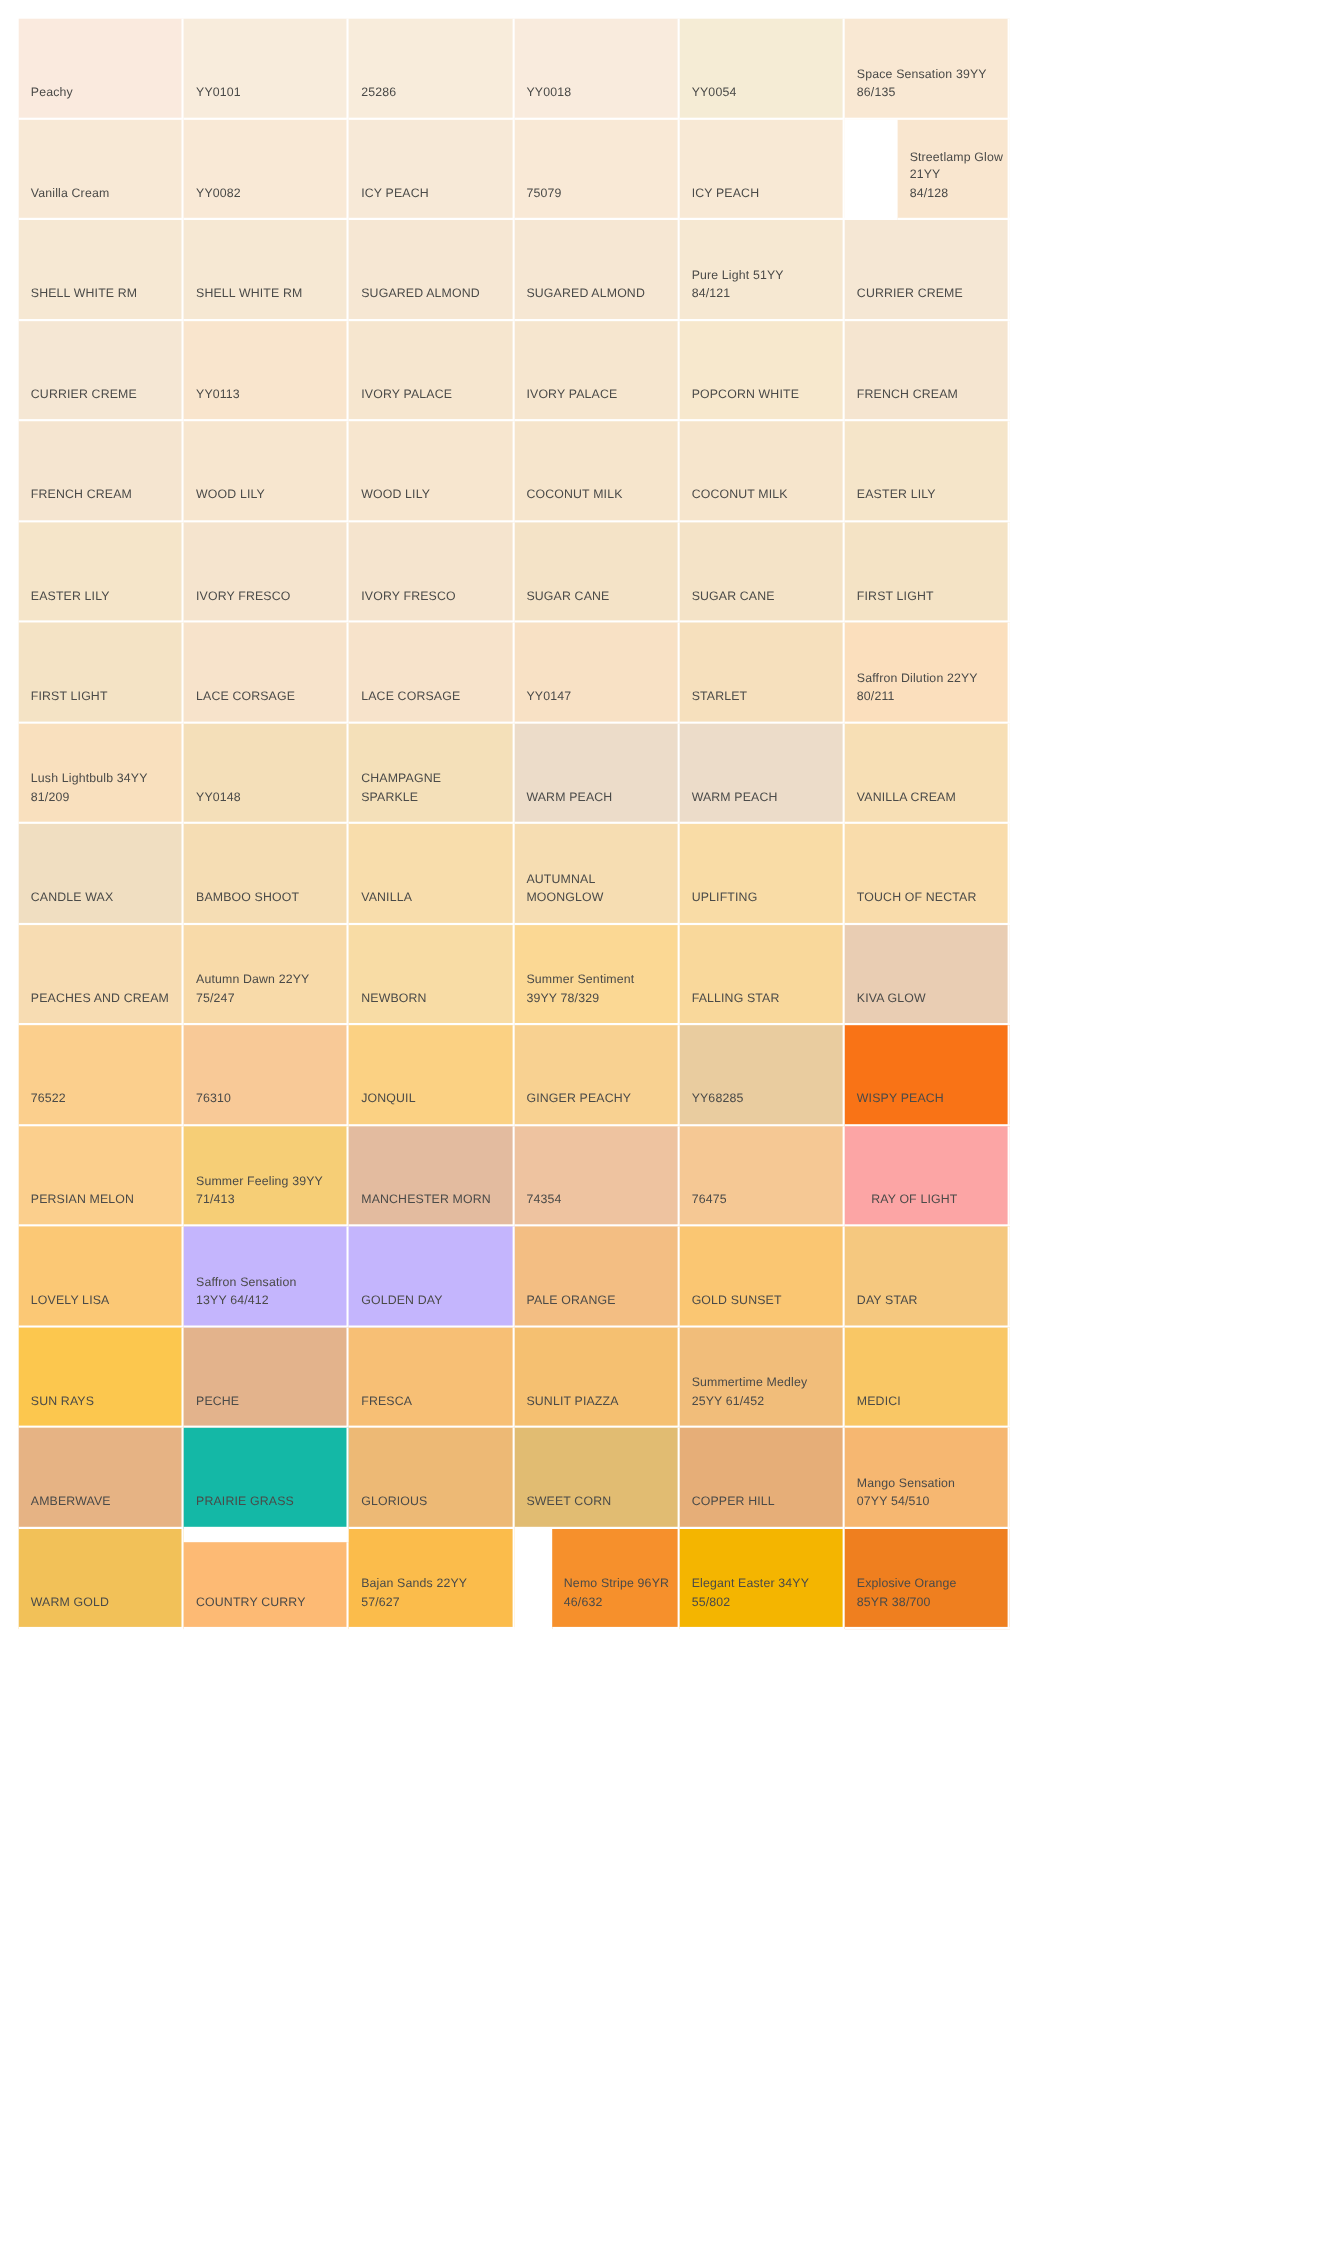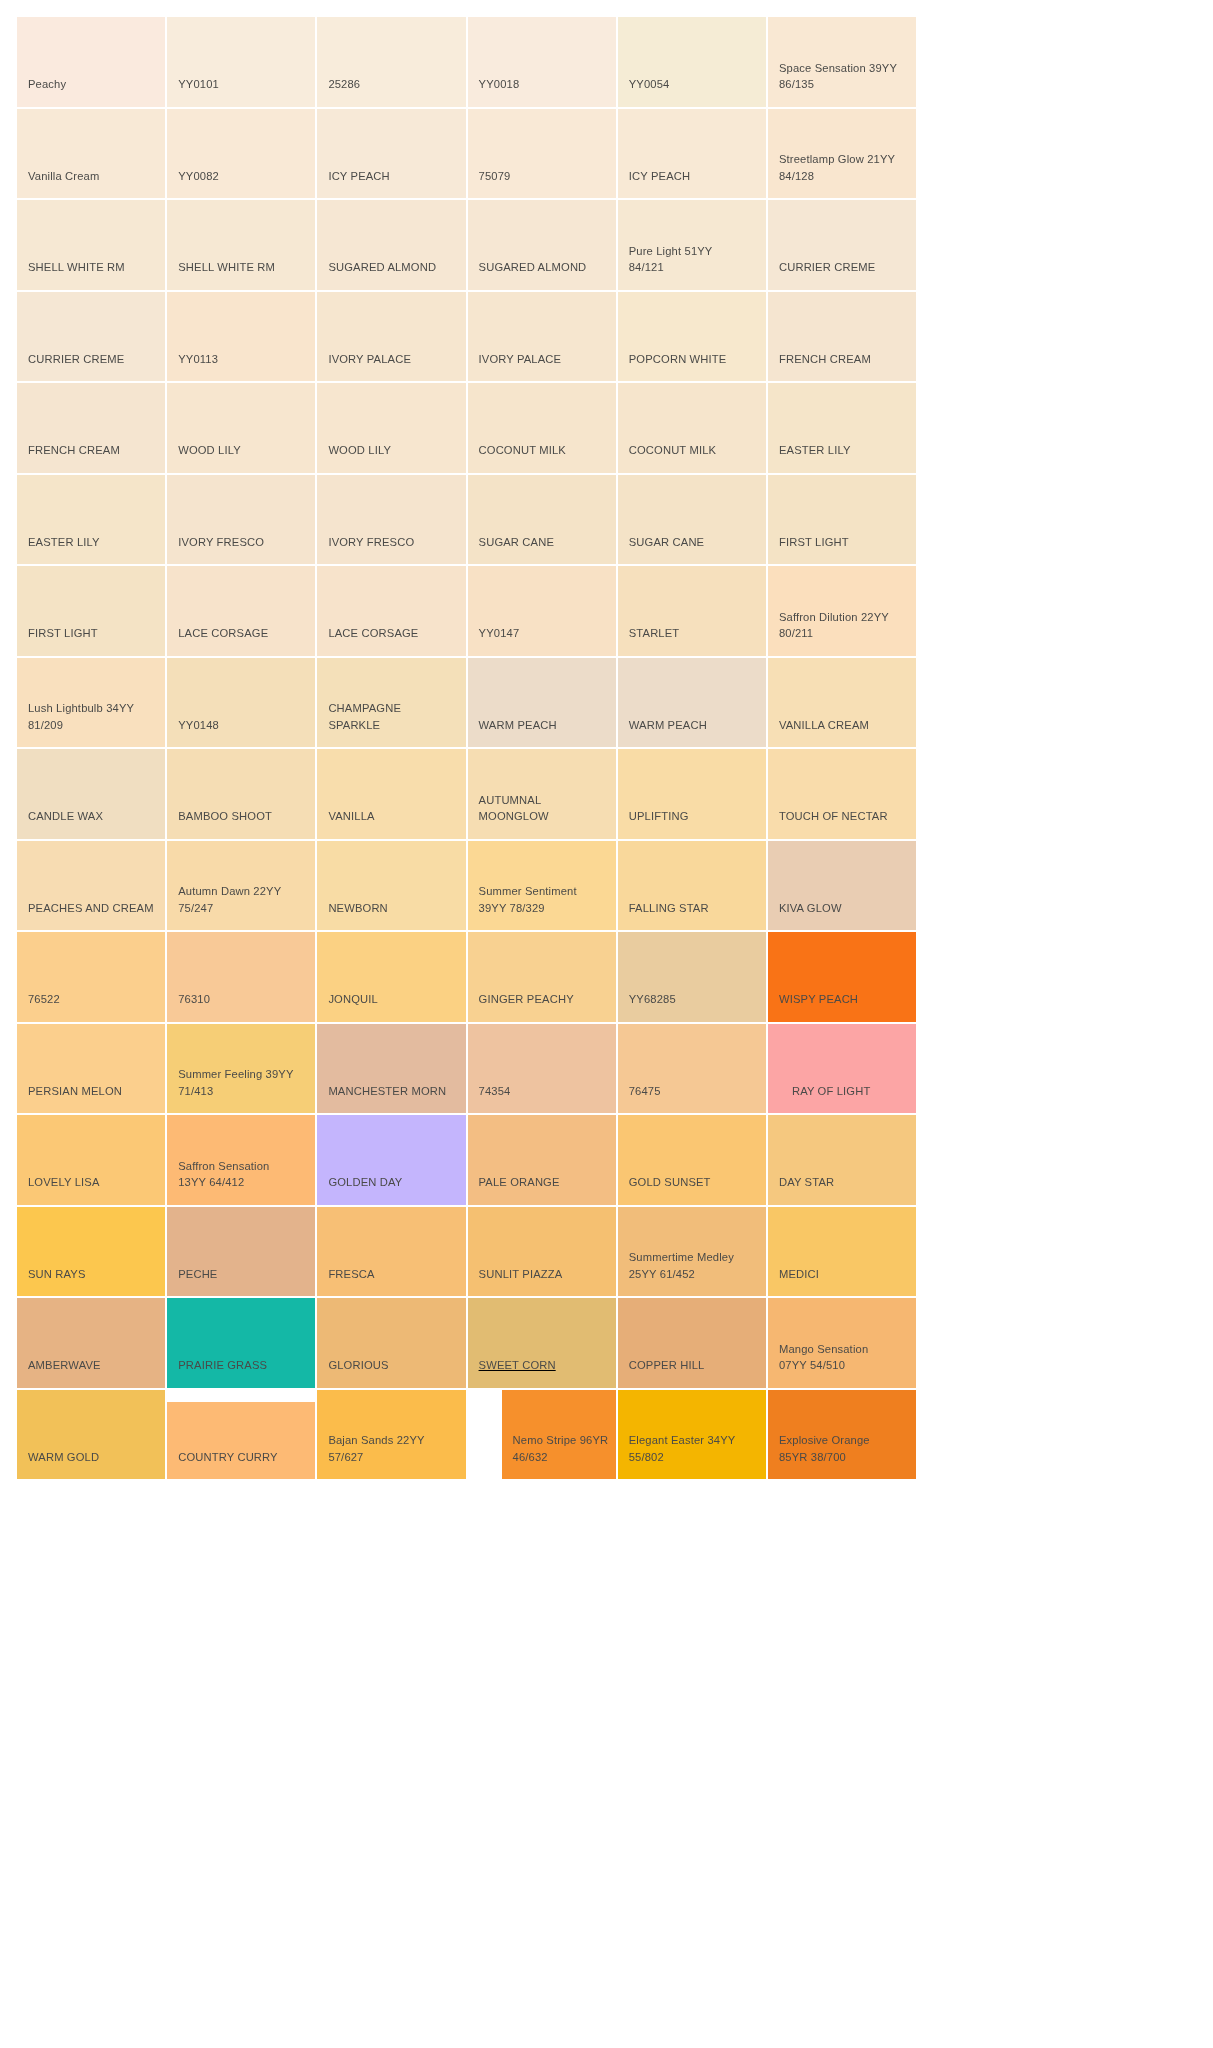--- a/index.html
+++ b/index.html
@@ -77,21 +77,21 @@
     </div>
     <div class="swatch" style="background-color: rgb(247, 233, 215);">
       <span class="swatch-label">ICY PEACH</span>
     </div>
     <div class="swatch" style="background-color: rgb(249, 233, 214);">
       <span class="swatch-label">75079</span>
     </div>
     <div class="swatch" style="background-color: rgb(248, 233, 213);">
       <span class="swatch-label">ICY PEACH</span>
     </div>
-    <div class="swatch" style="background-color: rgb(249, 230, 207);">
+    <div class="swatch" style="background-color: rgb(249, 230, 207); margin-left: 48px;">
       <span class="swatch-label">Streetlamp Glow 21YY
 84/128</span>
     </div>
     <div class="swatch" style="background-color: rgb(246, 232, 211);">
       <span class="swatch-label">SHELL WHITE RM</span>
     </div>
     <div class="swatch" style="background-color: rgb(246, 232, 211);">
       <span class="swatch-label">SHELL WHITE RM</span>
     </div>
     <div class="swatch" style="background-color: rgb(246, 231, 211);">
@@ -272,21 +272,21 @@
     </div>
     <div class="swatch" style="background-color: rgb(245, 200, 148);">
       <span class="swatch-label">76475</span>
     </div>
     <div class="swatch" style="background-color: #fca5a5; padding-left: 24px;">
       <span class="swatch-label">RAY OF LIGHT</span>
     </div>
     <div class="swatch" style="background-color: rgb(251, 200, 117);">
       <span class="swatch-label">LOVELY LISA</span>
     </div>
-    <div class="swatch" style="background-color: #fdba74;">
+    <div class="swatch" style="background-color: #c4b5fd;">
       <span class="swatch-label">Saffron Sensation
 13YY 64/412</span>
     </div>
     <div class="swatch" style="background-color: #c4b5fd;">
       <span class="swatch-label">GOLDEN DAY</span>
     </div>
     <div class="swatch" style="background-color: rgb(243, 190, 131);">
       <span class="swatch-label">PALE ORANGE</span>
     </div>
     <div class="swatch" style="background-color: rgb(250, 198, 114);">
@@ -316,21 +316,21 @@
     </div>
     <div class="swatch" style="background-color: rgb(230, 179, 132);">
       <span class="swatch-label">AMBERWAVE</span>
     </div>
     <div class="swatch" style="background-color: #14b8a6; text-align: right;">
       <span class="swatch-label">PRAIRIE GRASS</span>
     </div>
     <div class="swatch" style="background-color: rgb(237, 185, 117);">
       <span class="swatch-label">GLORIOUS</span>
     </div>
-    <div class="swatch" style="background-color: rgb(225, 188, 114); text-decoration: underline;">
+    <div class="swatch" style="background-color: rgb(225, 188, 114);">
       <span class="swatch-label">SWEET CORN</span>
     </div>
     <div class="swatch" style="background-color: rgb(230, 174, 120);">
       <span class="swatch-label">COPPER HILL</span>
     </div>
     <div class="swatch" style="background-color: rgb(246, 183, 113);">
       <span class="swatch-label">Mango Sensation
 07YY 54/510</span>
     </div>
     <div class="swatch" style="background-color: rgb(242, 193, 88);">

